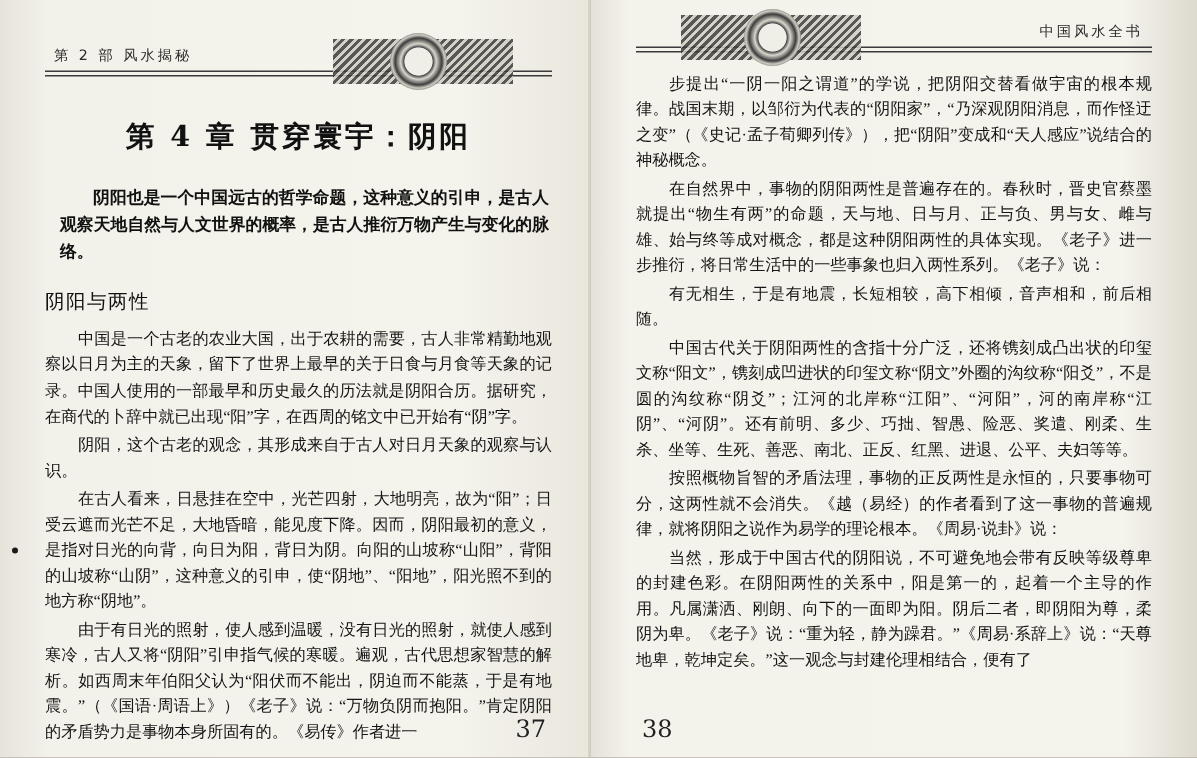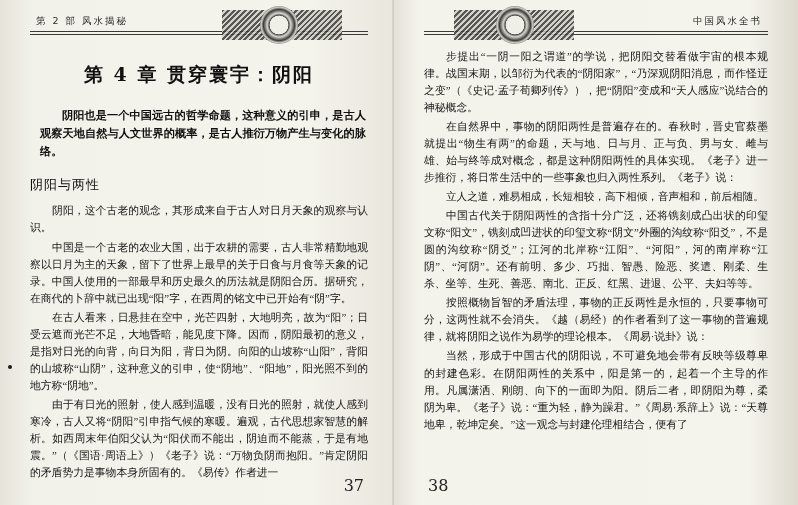--- a/index.html
+++ b/index.html
@@ -17,21 +17,21 @@
   .page{
     position:relative;
     background:#efeee7;
     height:505px;
     box-sizing:border-box;
     overflow:hidden;
   }
   .page.left{
     width:394px;
     background:linear-gradient(to right,#e6e3da 0%,#f2f1ea 8%,#f4f3ec 78%,#e9e6dd 100%);
-    padding:10px 26px 10px 30px;
+    padding:26px 26px 10px 30px;
   }
   .page.right{
     width:404px;
     background:linear-gradient(to right,#e4e1d8 0%,#f3f2eb 6%,#f4f3ec 88%,#ddd9cf 100%);
     padding:10px 30px 16px 30px;
   }
   .gutter{
     position:absolute;left:392px;top:0;width:8px;height:505px;
     background:linear-gradient(to right,#cfcabf,#9f9a90,#cfcabf);
     opacity:.55;
@@ -137,22 +137,22 @@
       <div class="orn l"></div>
       <div class="seal l"></div>
     </div>
 
     <h1 class="chapter">第 4 章  贯穿寰宇：阴阳</h1>
 
     <div class="abstract">阴阳也是一个中国远古的哲学命题，这种意义的引申，是古人观察天地自然与人文世界的概率，是古人推衍万物产生与变化的脉络。</div>
 
     <h2 class="section">阴阳与两性</h2>
 
+    <p class="body">中国是一个古老的农业大国，出于农耕的需要，古人非常精勤地观察以日月为主的天象，留下了世界上最早的关于日食与月食等天象的记录。中国人使用的一部最早和历史最久的历法就是阴阳合历。据研究，在商代的卜辞中就已出现“阳”字，在西周的铭文中已开始有“阴”字。</p>
     <p class="body">阴阳，这个古老的观念，其形成来自于古人对日月天象的观察与认识。</p>
-    <p class="body">中国是一个古老的农业大国，出于农耕的需要，古人非常精勤地观察以日月为主的天象，留下了世界上最早的关于日食与月食等天象的记录。中国人使用的一部最早和历史最久的历法就是阴阳合历。据研究，在商代的卜辞中就已出现“阳”字，在西周的铭文中已开始有“阴”字。</p>
     <p class="body">在古人看来，日悬挂在空中，光芒四射，大地明亮，故为“阳”；日受云遮而光芒不足，大地昏暗，能见度下降。因而，阴阳最初的意义，是指对日光的向背，向日为阳，背日为阴。向阳的山坡称“山阳”，背阳的山坡称“山阴”，这种意义的引申，使“阴地”、“阳地”，阳光照不到的地方称“阴地”。</p>
     <p class="body">由于有日光的照射，使人感到温暖，没有日光的照射，就使人感到寒冷，古人又将“阴阳”引申指气候的寒暖。遍观，古代思想家智慧的解析。如西周末年伯阳父认为“阳伏而不能出，阴迫而不能蒸，于是有地震。”（《国语·周语上》）《老子》说：“万物负阴而抱阳。”肯定阴阳的矛盾势力是事物本身所固有的。《易传》作者进一</p>
 
     <div class="dot d1"></div>
     <div class="folio l">37</div>
   </div>
 
   <div class="gutter"></div>
 
   <div class="page right">
@@ -161,21 +161,21 @@
       <div class="rule"></div>
       <div class="rule2"></div>
       <div class="orn r"></div>
       <div class="seal r"></div>
     </div>
 
     <div style="height:12px"></div>
 
     <p class="body">步提出“一阴一阳之谓道”的学说，把阴阳交替看做宇宙的根本规律。战国末期，以邹衍为代表的“阴阳家”，“乃深观阴阳消息，而作怪迂之变”（《史记·孟子荀卿列传》），把“阴阳”变成和“天人感应”说结合的神秘概念。</p>
     <p class="body">在自然界中，事物的阴阳两性是普遍存在的。春秋时，晋史官蔡墨就提出“物生有两”的命题，天与地、日与月、正与负、男与女、雌与雄、始与终等成对概念，都是这种阴阳两性的具体实现。《老子》进一步推衍，将日常生活中的一些事象也归入两性系列。《老子》说：</p>
-    <p class="quote">立人之道，难易相成，长短相较，高下相倾，音声相和，前后相随。</p>
+    <p class="quote">有无相生，于是有地震，长短相较，高下相倾，音声相和，前后相随。</p>
     <p class="body">中国古代关于阴阳两性的含指十分广泛，还将镌刻成凸出状的印玺文称“阳文”，镌刻成凹进状的印玺文称“阴文”外圈的沟纹称“阳爻”，不是圆的沟纹称“阴爻”；江河的北岸称“江阳”、“河阳”，河的南岸称“江阴”、“河阴”。还有前明、多少、巧拙、智愚、险恶、奖遣、刚柔、生杀、坐等、生死、善恶、南北、正反、红黑、进退、公平、夫妇等等。</p>
     <p class="body">按照概物旨智的矛盾法理，事物的正反两性是永恒的，只要事物可分，这两性就不会消失。《越（易经）的作者看到了这一事物的普遍规律，就将阴阳之说作为易学的理论根本。《周易·说卦》说：</p>
     <p class="body">当然，形成于中国古代的阴阳说，不可避免地会带有反映等级尊卑的封建色彩。在阴阳两性的关系中，阳是第一的，起着一个主导的作用。凡属潇洒、刚朗、向下的一面即为阳。阴后二者，即阴阳为尊，柔阴为卑。《老子》说：“重为轻，静为躁君。”《周易·系辞上》说：“天尊地卑，乾坤定矣。”这一观念与封建伦理相结合，便有了</p>
 
     <div class="folio r">38</div>
   </div>
 
 </div>
 
 </body></html>

